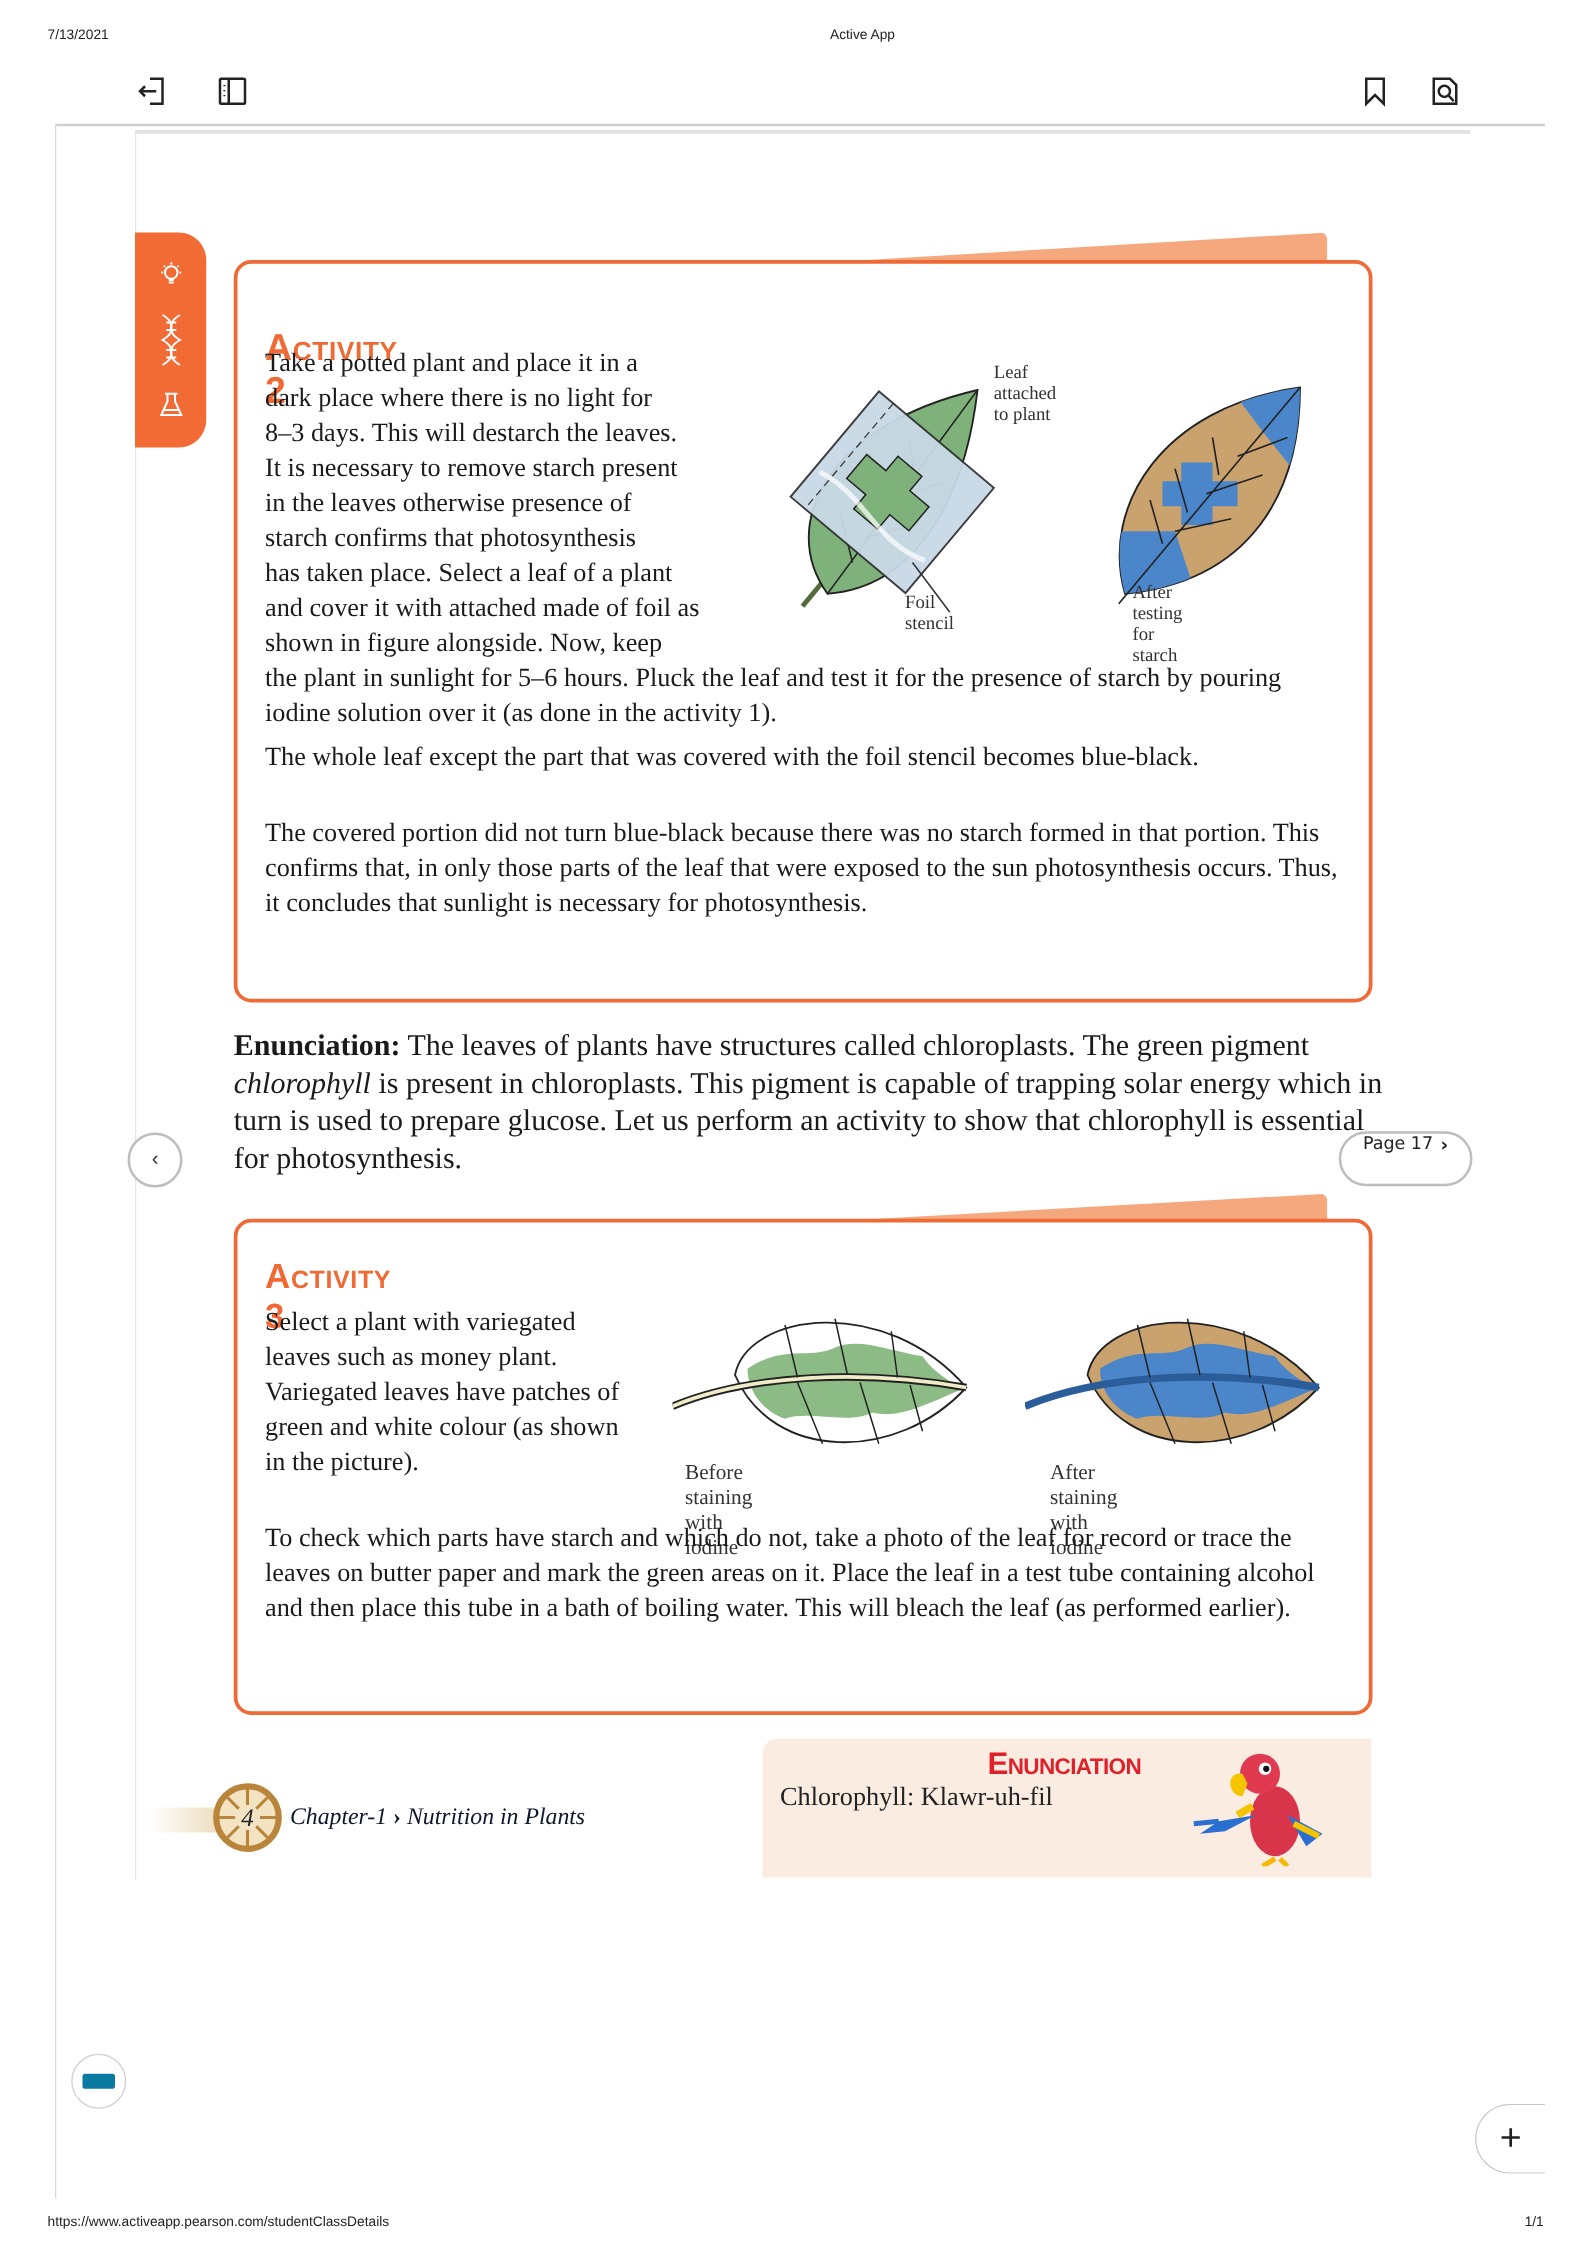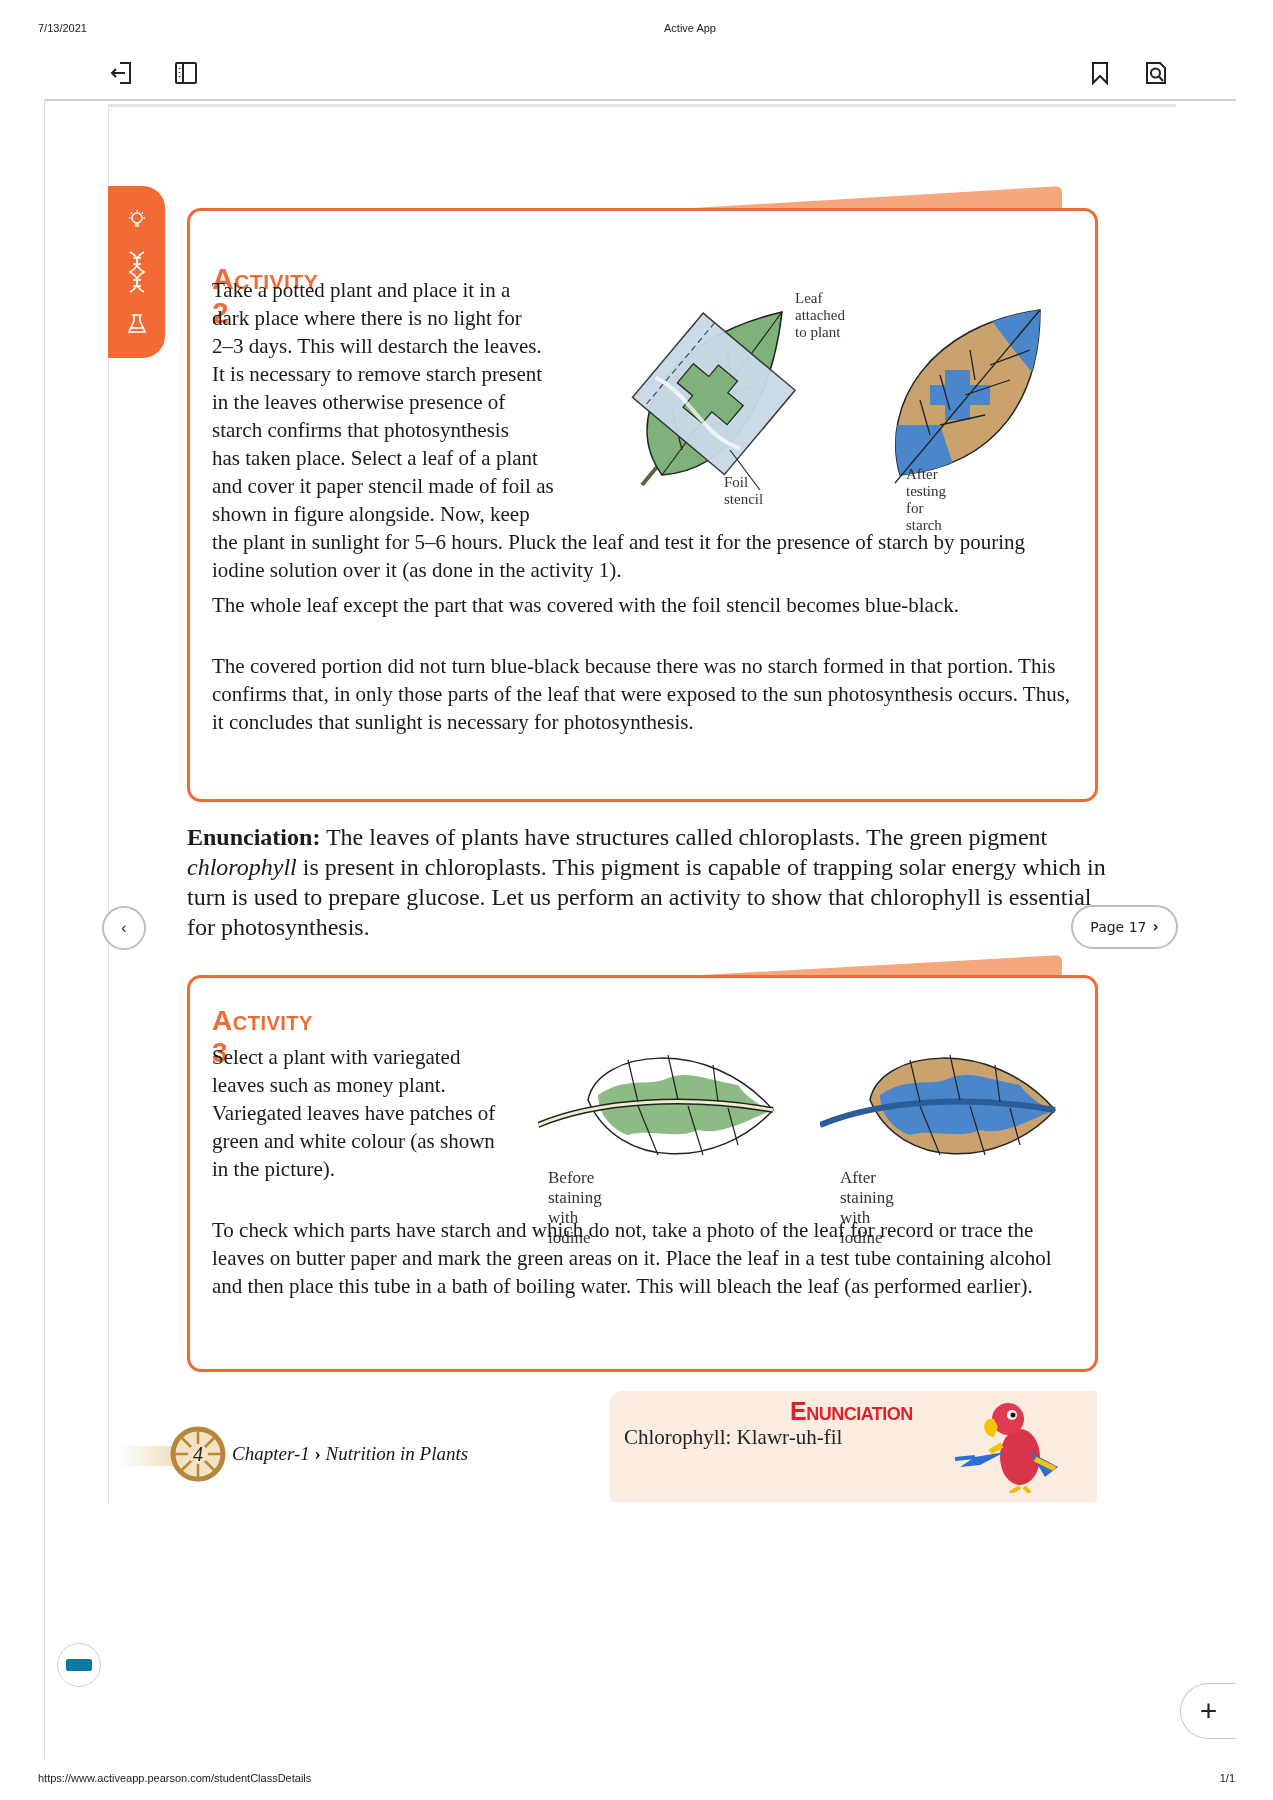--- a/index.html
+++ b/index.html
@@ -29,21 +29,21 @@
 
   .serif { font-family: "Liberation Serif", serif; color: #1a1a1a; }
   .body-text { position: absolute; font-size: 21px; line-height: 28px; }
 
   .caption { position: absolute; font-family: "Liberation Serif", serif; font-size: 15px; color: #333; }
 
   .chlorophyll { position: absolute; left: 187px; top: 822px; width: 920px; font-size: 24px; line-height: 30px; }
   .chlorophyll b { font-weight: bold; }
 
   .nav-prev { position: absolute; left: 102px; top: 906px; width: 44px; height: 44px; border: 2px solid #bdbdbd; border-radius: 50%; background: #fff; display: flex; align-items: center; justify-content: center; font-size: 16px; color: #333; cursor: pointer; }
-  .nav-next { position: absolute; left: 1071px; top: 905px; width: 107px; height: 44px; border: 2px solid #bdbdbd; border-radius: 22px; background: #fff; display: flex; align-items: center; justify-content: center; gap: 6px; font-size: 14px; color: #222; font-family: "DejaVu Sans", sans-serif; cursor: pointer; }
+  .nav-next { position: absolute; left: 1071px; top: 905px; width: 107px; height: 44px; border: 2px solid #bdbdbd; border-radius: 22px; background: #fff; display: flex; justify-content: center; gap: 6px; font-size: 14px; color: #222; font-family: "DejaVu Sans", sans-serif; cursor: pointer; }
   .nav-next .chev { font-weight: bold; font-size: 15px; }
 
   .footer-chapter { position: absolute; left: 118px; top: 1424px; width: 420px; height: 62px; }
   .footer-chapter .streak { position: absolute; left: 0; top: 22px; width: 80px; height: 20px; background: linear-gradient(90deg, rgba(255,255,255,0), #e8d1a8); }
   .footer-chapter .wheel { position: absolute; left: 52px; top: 2px; width: 56px; height: 56px; }
   .footer-chapter .label { position: absolute; left: 114px; top: 19px; font-family: "Liberation Serif", serif; font-style: italic; font-size: 19px; color: #0f172a; white-space: nowrap; }
 
   .enunciation { position: absolute; left: 610px; top: 1391px; width: 487px; height: 111px; background: #fbece2; border-radius: 12px 0 0 0; }
   .enunciation .title { position: absolute; left: 168px; top: 6px; font-family: "Liberation Sans", sans-serif; font-weight: bold; font-variant: small-caps; font-size: 25px; color: #e0202a; letter-spacing: -0.5px; margin-left: 12px; }
   .enunciation .text { position: absolute; left: 14px; top: 34px; font-family: "Liberation Serif", serif; font-size: 21px; color: #222; }
@@ -109,26 +109,26 @@
 </div>
 
 <div class="activity">
   <div class="ribbon" style="left:560px; top:186px; width:502px; height:30px;"></div>
   <div class="box" style="left:187px; top:208px; width:911px; height:594px;"></div>
   <div class="activity-title" style="left:212px; top:238px; font-size:30px;margin-top:24px;">Activity 2</div>
 
   <div class="body-text serif" style="left:212px; top:276px; width:400px;">
     <div>Take a potted plant and place it in a</div>
     <div>dark place where there is no light for</div>
-    <div>2–3 days. This will destarch the leaves.</div>
+    <div>8–3 days. This will destarch the leaves.</div>
     <div>It is necessary to remove starch present</div>
     <div>in the leaves otherwise presence of</div>
     <div>starch confirms that photosynthesis</div>
     <div>has taken place. Select a leaf of a plant</div>
-    <div>and cover it paper stencil made of foil as</div>
+    <div>and cover it with attached made of foil as</div>
     <div>shown in figure alongside. Now, keep</div>
   </div>
 
   <svg style="position:absolute; left:622px; top:300px; width:200px; height:190px;" viewBox="0 0 200 190">
     <path d="M20 185 L140 40" stroke="#556b3a" stroke-width="4" fill="none"></path>
     <path d="M40 175 C0 120 40 40 160 12 C150 100 110 170 40 175 Z" fill="#7fb27a" stroke="#222" stroke-width="1.5"></path>
     <path d="M40 175 L160 12 M70 130 L110 120 M90 100 L135 85 M60 150 L50 110 M85 115 L75 80 M110 80 L105 50" stroke="#222" stroke-width="1.2" fill="none"></path>
     <g transform="rotate(40 95 90)">
       <rect x="35" y="40" width="120" height="110" fill="#c9d9e6" stroke="#333" stroke-width="1.5" opacity="0.95"></rect>
       <path d="M50 40 V150" stroke="#333" stroke-dasharray="6 4" stroke-width="1"></path>

